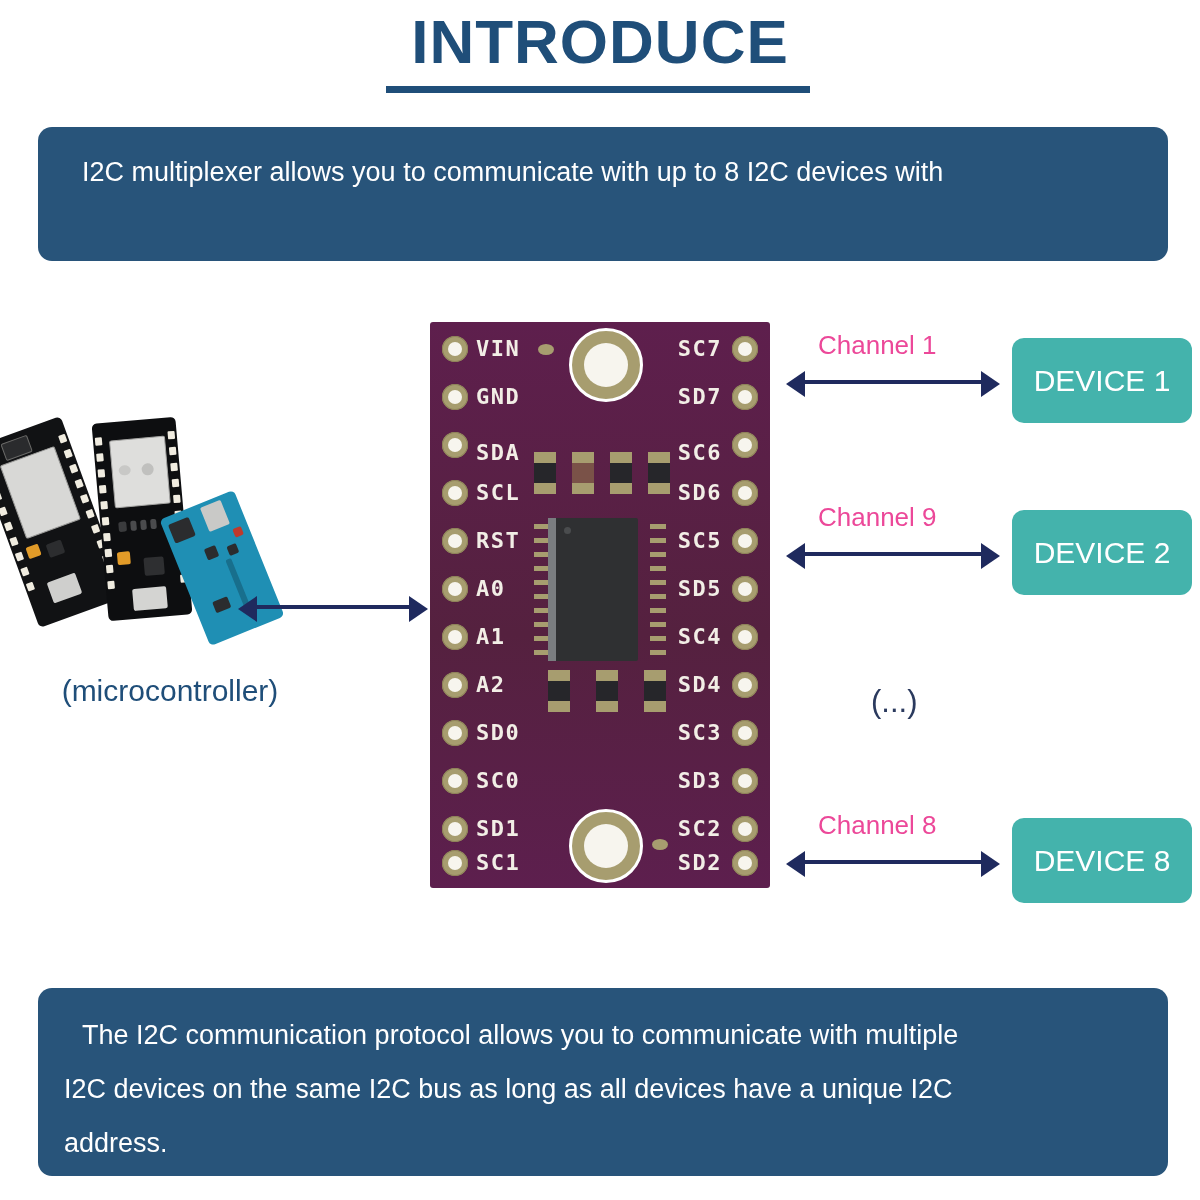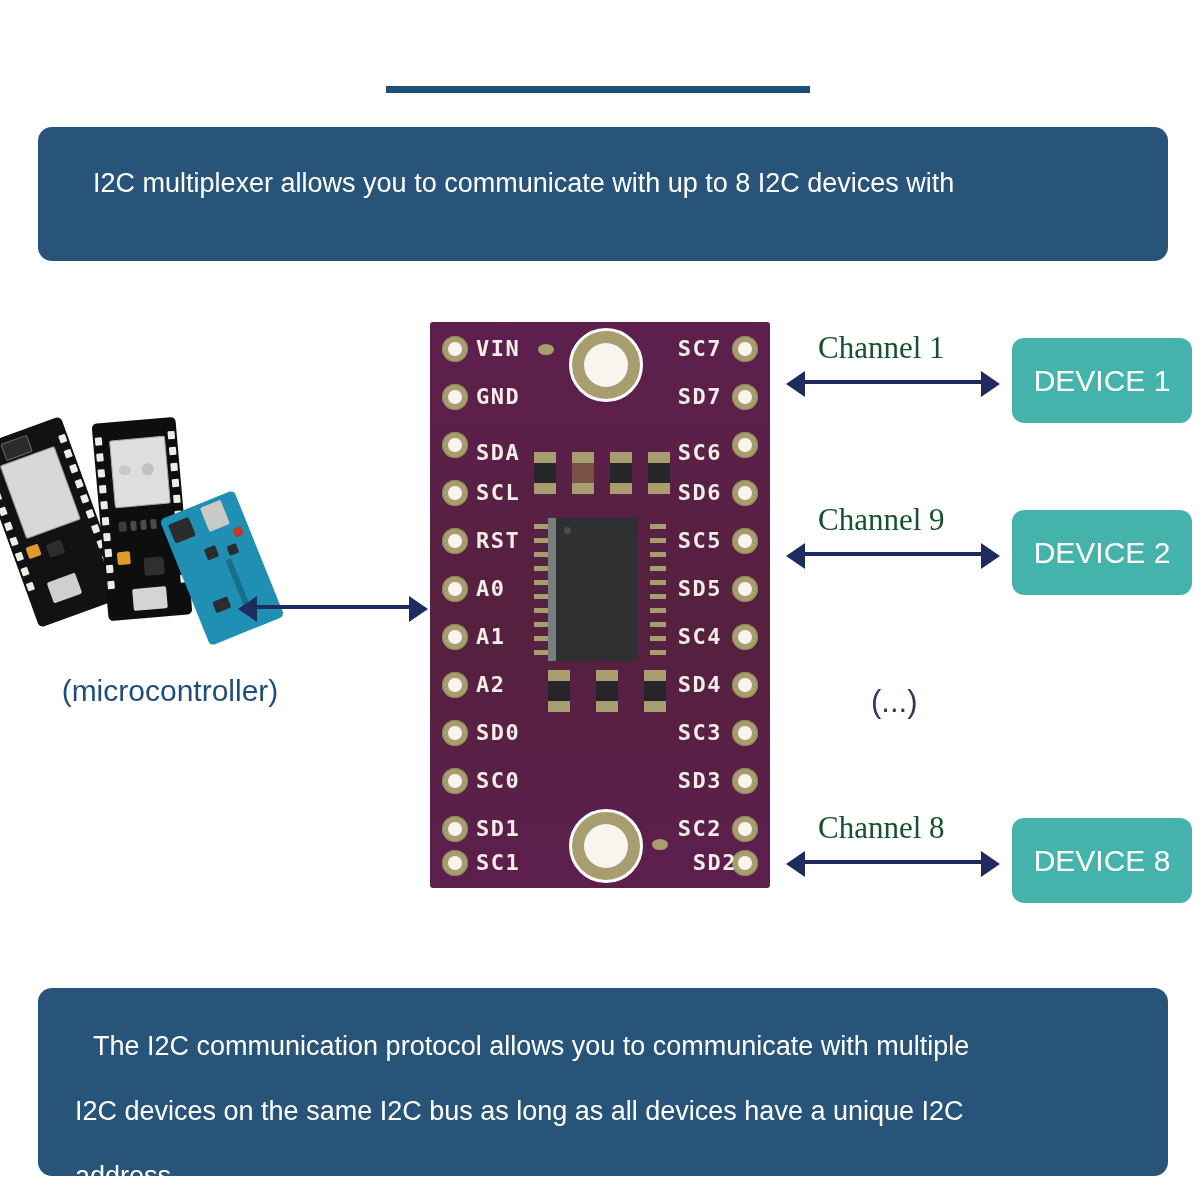--- a/index.html
+++ b/index.html
@@ -27,21 +27,21 @@
 
   
   .infobox{
     position:absolute;
     background:#28547a;
     border-radius:14px;
     color:#ffffff;
     box-sizing:border-box;
   }
   .infobox p{
-    margin:11px;
+    margin:0;
     font-size:27px;
     line-height:54px;
     color:#ffffff;
     font-family:"Liberation Sans", sans-serif;
   }
   #info-top{left:38px;top:127px;width:1130px;height:134px;padding:18px 26px 0 26px;}
   #info-bottom{left:38px;top:988px;width:1130px;height:188px;padding:20px 26px 0 26px;}
   .indent{display:inline-block;width:18px;}
 
   
@@ -129,22 +129,22 @@
     border-right:19px solid #1f2a5e;
   }
   .arrowhead.right{
     border-top:13px solid transparent;border-bottom:13px solid transparent;
     border-left:19px solid #1f2a5e;
   }
 
   
   .chan-label{
     position:absolute;
-    font-size:31px;color:#14532d;white-space:nowrap;
-    font-family:Liberation Serif, serif;
+    font-size:26px;color:#ec4899;white-space:nowrap;
+    font-family:Liberation Sans, sans-serif;
   }
   .ellipsis{
     position:absolute;font-size:31px;color:#2b3a5e;
   }
 
   
   .device{
     position:absolute;width:180px;height:85px;
     background:#44b3ac;border-radius:12px;
     color:#ffffff;font-size:30px;
@@ -162,20 +162,21 @@
   #mcu{position:absolute;left:0px;top:412px;width:290px;height:235px;}
   .mcuboard{position:absolute;border-radius:5px;}
   .mod{position:absolute;border-radius:2px;}
   .hdr{position:absolute;background:#f0ece0;border-radius:1px;}
 </style>
 </head>
 <body>
 
 <div id="stage">
 
+  <div class="title">INTRODUCE</div>
   <div class="title-rule"></div>
 
   <div class="infobox" id="info-top">
     <p><span class="indent"></span><span>I2C multiplexer allows you to communicate with up to 8 I2C devices with</span></p>
   </div>
 
   <div id="mcu">
 
     <div class="mcuboard" style="left:4px;top:14px;width:92px;height:192px;background:#111214;transform:rotate(-20deg);">
       <div class="mod" style="left:18px;top:26px;width:56px;height:76px;background:#d8d8d6;border:1px solid #9b9b99;"></div>
@@ -303,21 +304,21 @@
     <div class="pinlabel right" style="right:48px;top:62px;">SD7</div>
     <div class="pinlabel right" style="right:48px;top:118px;">SC6</div>
     <div class="pinlabel right" style="right:48px;top:158px;">SD6</div>
     <div class="pinlabel right" style="right:48px;top:206px;">SC5</div>
     <div class="pinlabel right" style="right:48px;top:254px;">SD5</div>
     <div class="pinlabel right" style="right:48px;top:302px;">SC4</div>
     <div class="pinlabel right" style="right:48px;top:350px;text-align:center;">SD4</div>
     <div class="pinlabel right" style="right:48px;top:398px;">SC3</div>
     <div class="pinlabel right" style="right:48px;top:446px;">SD3</div>
     <div class="pinlabel right" style="right:48px;top:494px;">SC2</div>
-    <div class="pinlabel right" style="right:33px;top:528px;">SD2</div>
+    <div class="pinlabel right" style="right:48px;top:528px;">SD2</div>
 
     <div class="mhole" style="left:139px;top:6px;width:74px;height:74px;"></div>
     <div class="mhole" style="left:139px;top:487px;width:74px;height:74px;"></div>
     <div class="viadot" style="left:108px;top:22px;"></div>
     <div class="viadot" style="left:222px;top:517px;"></div>
 
     <div class="smd" style="left:104px;top:130px;">
         <span></span>
       </div>
     <div class="smd brown" style="left:142px;top:130px;">

